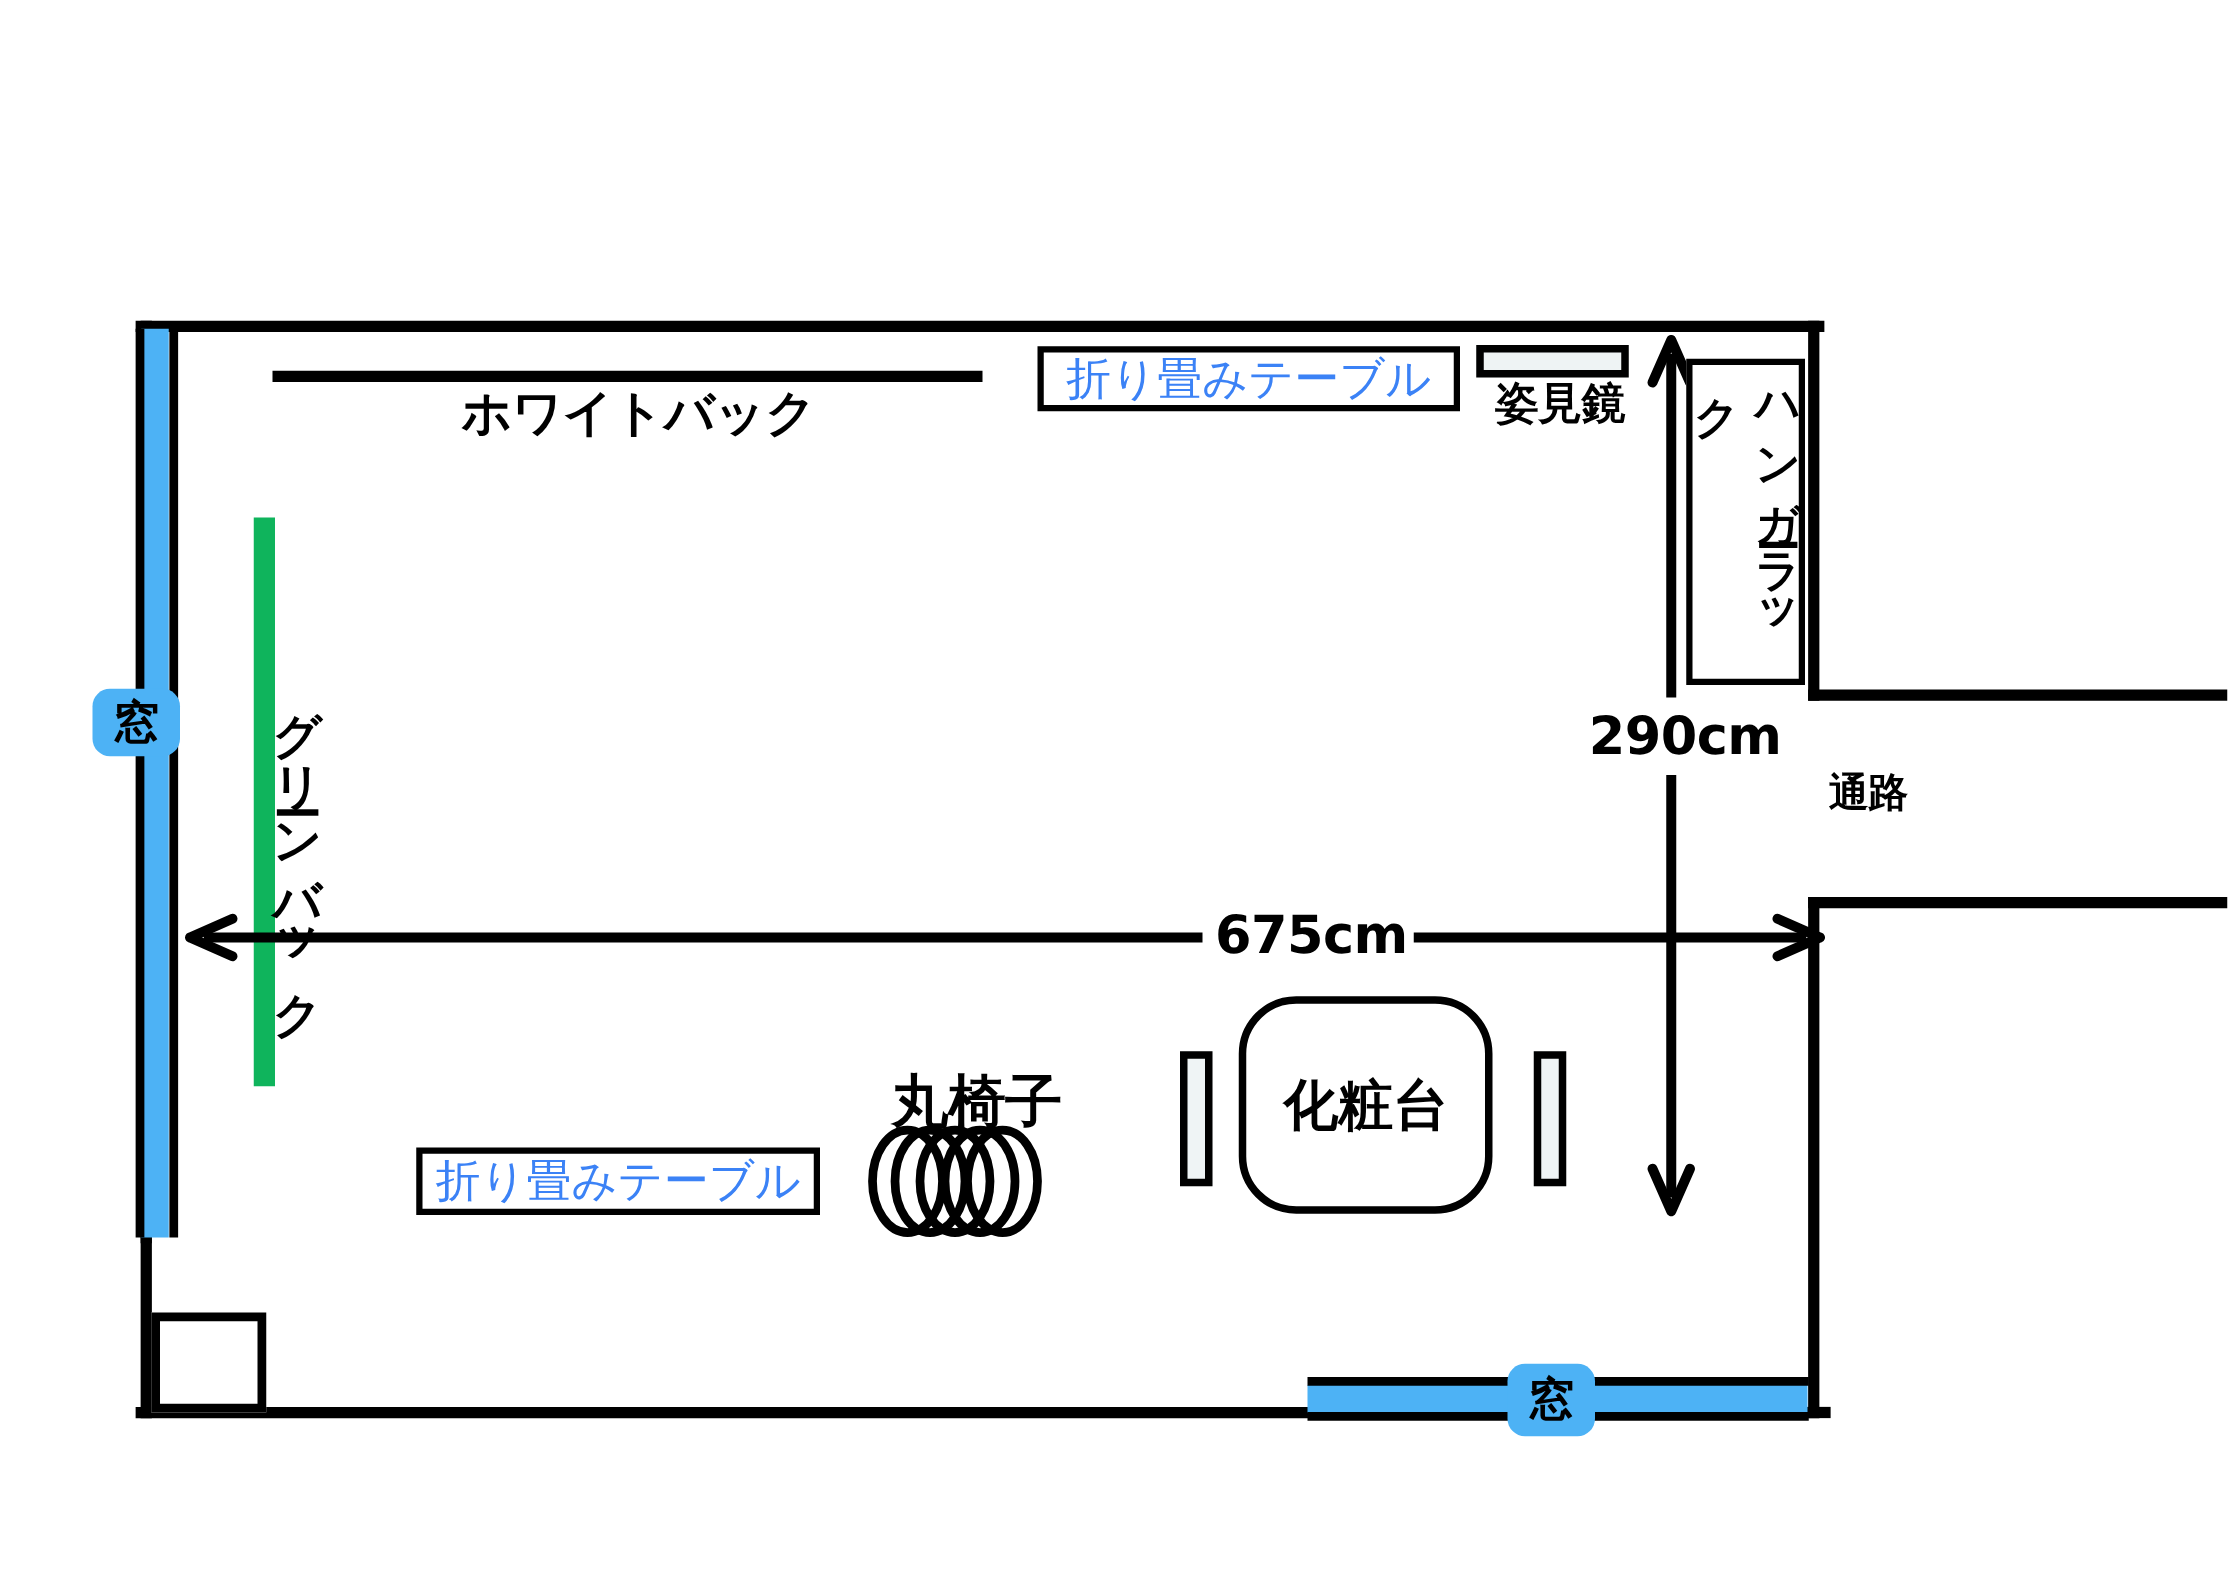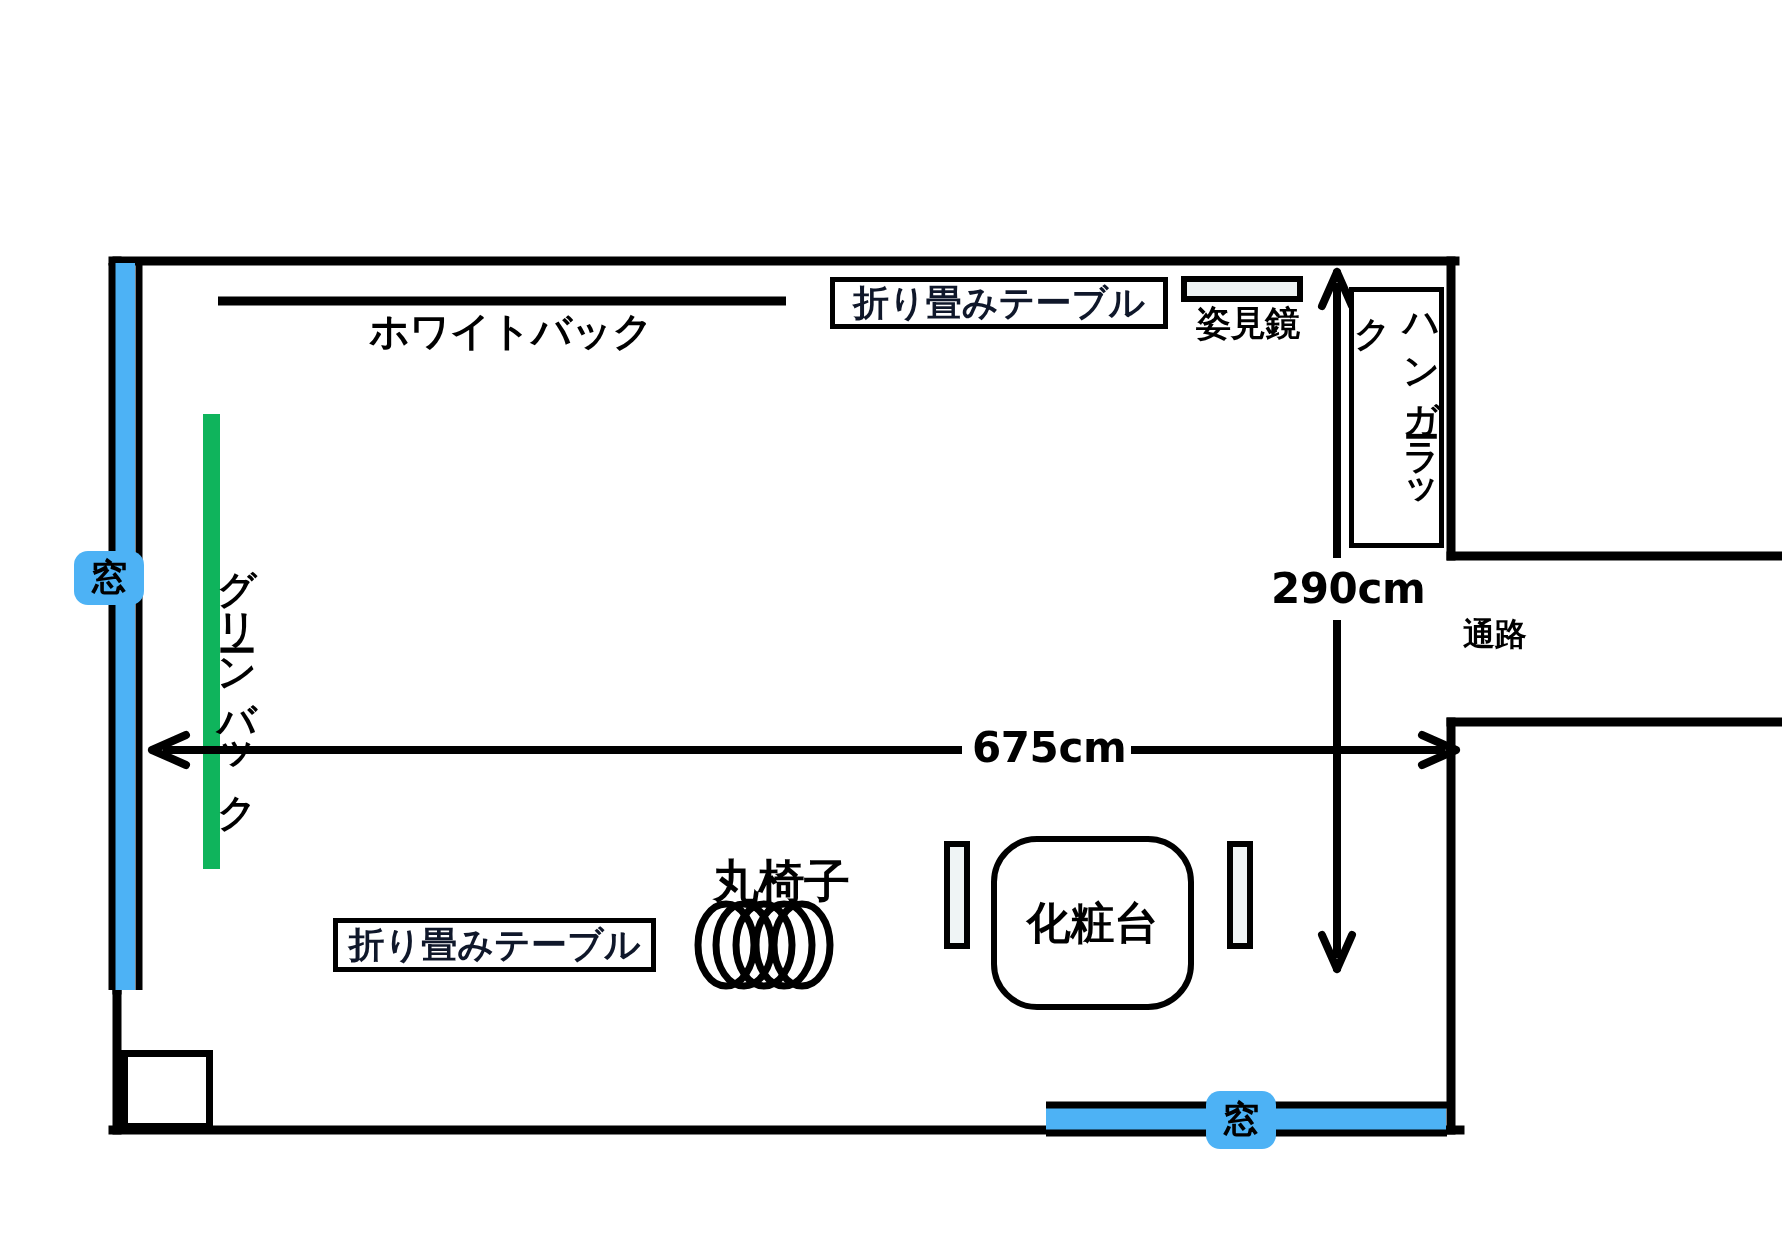--- a/index.html
+++ b/index.html
@@ -44,22 +44,22 @@
     color: #000;
   }
   
   .boxlabel {
     position: absolute;
     border: 5px solid #000;
     background: #ffffff;
     display: flex;
     align-items: center;
     justify-content: center;
-    font-weight: 700;
-    color: #0f172a;
+    font-weight: 400;
+    color: #3b82f6;
     box-sizing: border-box;
   }
   
   .vbox {
     position: absolute;
     border: 5px solid #000;
     background: #ffffff;
     display: flex;
     align-items: center;
     justify-content: center;
@@ -202,21 +202,21 @@
 
   <div class="lbl" style="left:1271px; top:568px; font-size:42px;">290cm</div>
 
   <div class="lbl" style="left:1463px; top:618px; font-size:32px;">通路</div>
 
   <div class="lbl" style="left:972px; top:727px; font-size:42px;">675cm</div>
 
   <div class="panel" style="left:944px; top:841px; width:26px; height:108px;"></div>
   <div class="panel" style="left:1227px; top:841px; width:26px; height:108px;"></div>
 
-  <div class="vanity" style="left:991px; top:836px; width:203px; height:174px; font-size:44px;">
+  <div class="vanity" style="left:991px; top:797px; width:203px; height:174px; font-size:44px;">
     <span>化粧台</span>
   </div>
 
   <div class="lbl" style="left:713px; top:858px; font-size:46px;">丸椅子</div>
 
   <div class="boxlabel" style="left:333px; top:918px; width:323px; height:54px; font-size:36px;">
     <span>折り畳みテーブル</span>
   </div>
 
   <div class="win-pill" style="left:1206px; top:1091px; width:70px; height:58px; font-size:37px;">

